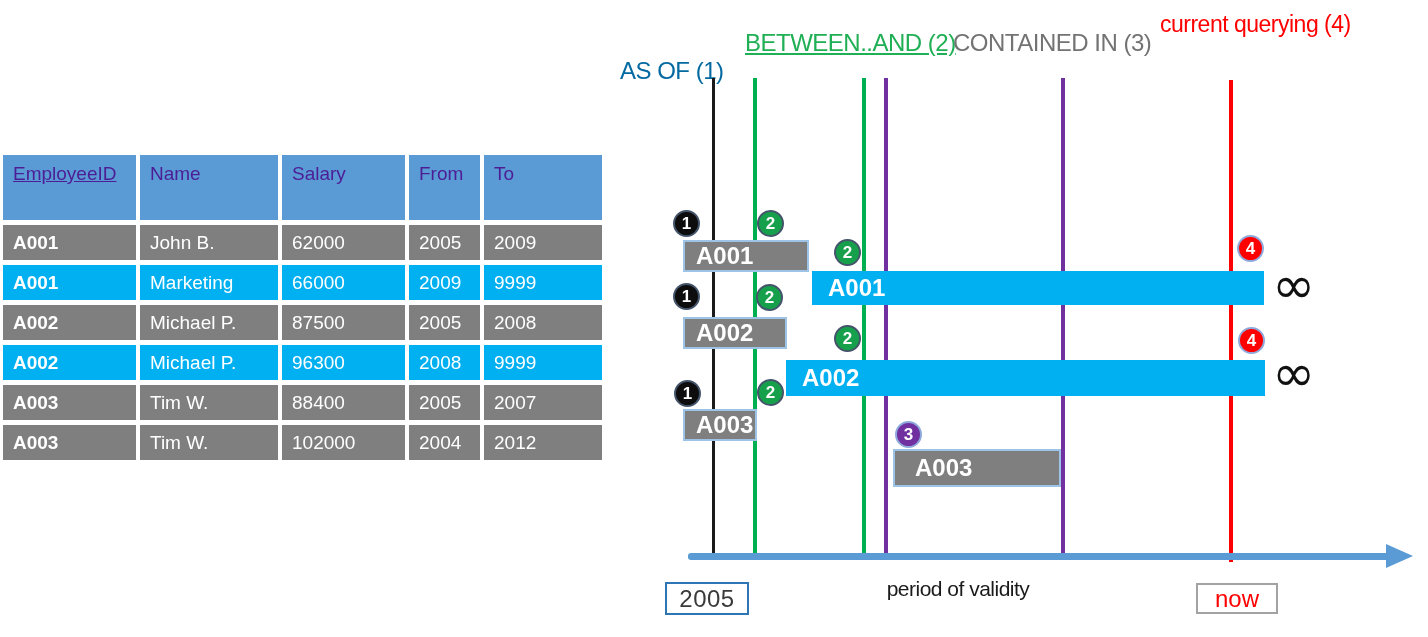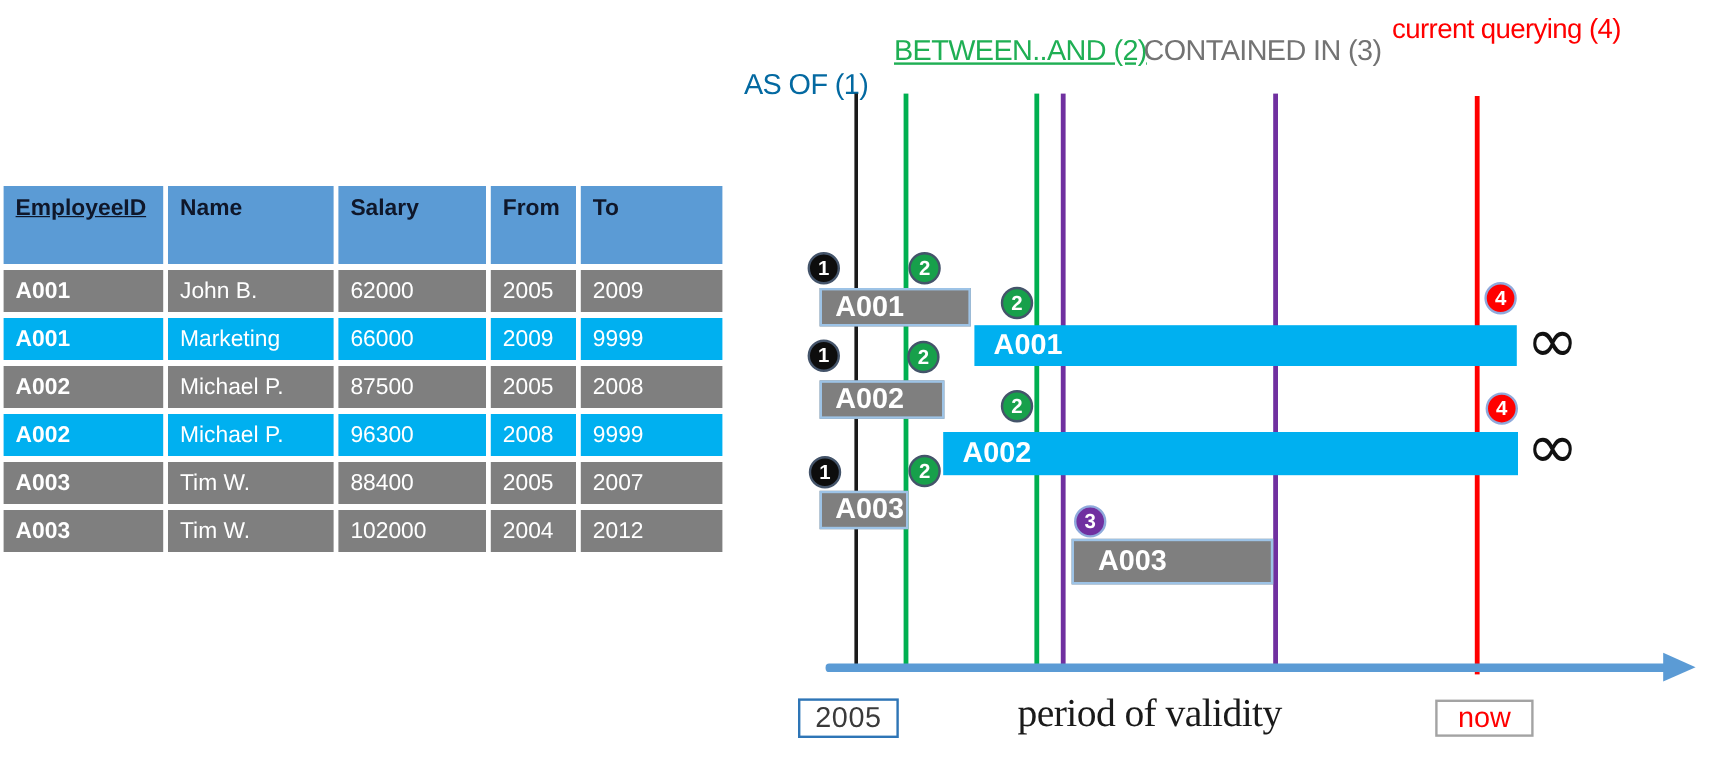--- a/index.html
+++ b/index.html
@@ -10,21 +10,21 @@
   
   .emp-table{
     position:absolute;left:3px;top:155px;
     display:grid;
     grid-template-columns:133px 138px 123px 71px 118px;
     grid-template-rows:65px 35px 35px 35px 35px 35px 35px;
     gap:5px 4px;
   }
   .trow{display:contents;}
   .th{
-    background:#5B9BD5;color:#0f172a;font-weight:bold;font-size:19px;
+    background:#5B9BD5;color:#4c1d95;font-weight:normal;font-size:19px;
     padding:8px 16px 0 10px;box-sizing:border-box;
   }
   .th.u span{text-decoration:underline;}
   .td{
     color:#ffffff;font-size:19px;display:flex;align-items:center;
     padding-left:10px;box-sizing:border-box;
   }
   .td.id{font-weight:bold;}
   .g{background:#7F7F7F;}
   .c{background:#00B0F0;}
@@ -80,21 +80,21 @@
   }
   
   .yearbox{
     position:absolute;left:665px;top:582px;width:84px;height:33px;
     border:2px solid #2E75B6;box-sizing:border-box;
     display:flex;align-items:center;justify-content:center;
     color:#3A3A3A;font-size:24px;letter-spacing:0.5px;
   }
   .period{
     position:absolute;left:818px;top:577px;width:280px;text-align:center;
-    color:#1A1A1A;font-size:33px;letter-spacing:-0.5px;font-family:Liberation Serif, serif;
+    color:#1A1A1A;font-size:21px;letter-spacing:-0.5px;
   }
   .nowbox{
     position:absolute;left:1196px;top:583px;width:82px;height:31px;
     border:2px solid #a3a3a3;box-sizing:border-box;
     display:flex;align-items:center;justify-content:center;
     color:#FF0000;font-size:24px;
   }
 </style>
 </head>
 <body>

